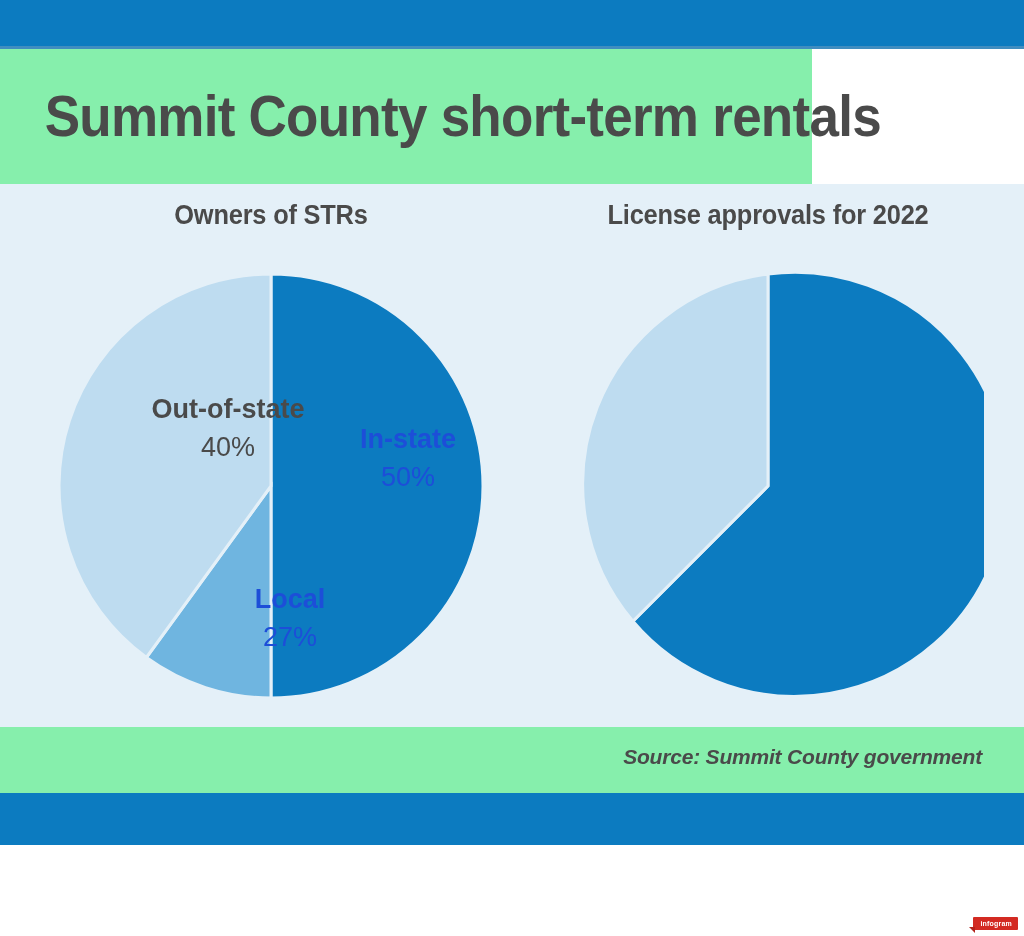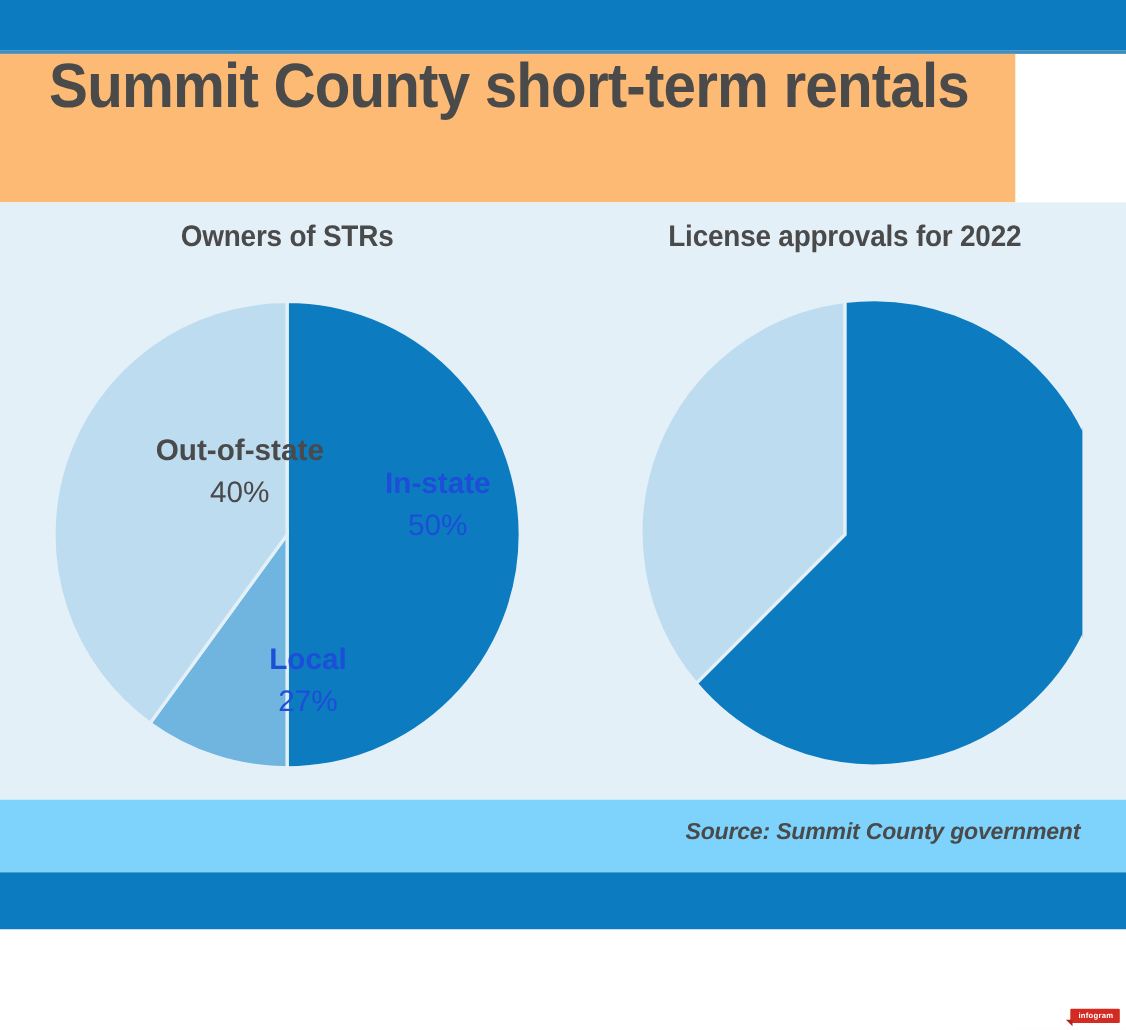--- a/index.html
+++ b/index.html
@@ -47,24 +47,25 @@
   .brand-bar.bottom {
     top: 793px;
     height: 52px;
   }
 
   
   .title-band {
     position: absolute;
     left: 0;
     top: 49px;
-    width: 923px;
+    width: 812px;
     height: 135px;
-    background: #fdba74;
+    background: #86efac;
     display: flex;
+    align-items: center;
   }
   .chart-title {
     margin: 0;
     padding-left: 48px;
     font-size: 57px;
     line-height: 1.05;
     font-weight: bold;
     color: #4a4a4a;
     letter-spacing: -0.8px;
     transform: scaleX(0.93);
@@ -89,21 +90,21 @@
     width: 1024px;
     height: 543px;
   }
 
   .chart-block {
     position: absolute;
     top: 0;
     width: 512px;
     height: 543px;
   }
-  .chart-block.left  { left: 5px; }
+  .chart-block.left  { left: 15px; }
   .chart-block.right { left: 512px; }
 
   .chart-subtitle {
     position: absolute;
     top: 16px;
     left: 0;
     width: 100%;
     text-align: center;
     font-size: 27px;
     font-weight: bold;
@@ -145,21 +146,21 @@
   #label-resort       { left: 50px;  top: 178px; width: 200px; }
   #label-neighborhood { left: 248px; top: 178px; width: 190px; white-space: normal; }
 
   
   .source-band {
     position: absolute;
     left: 0;
     top: 727px;
     width: 1024px;
     height: 66px;
-    background: #7dd3fc;
+    background: #86efac;
     text-decoration: underline;
   }
   .source-text {
     position: absolute;
     right: 42px;
     top: 18px;
     font-size: 21px;
     font-style: italic;
     font-weight: bold;
     color: #4a4a4a;

